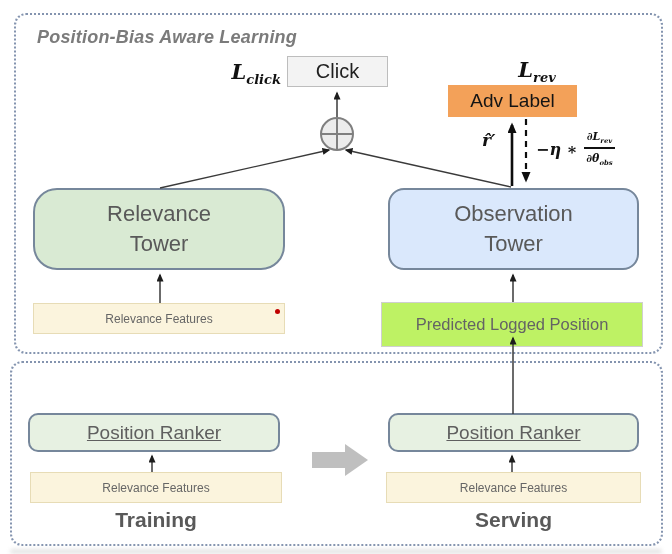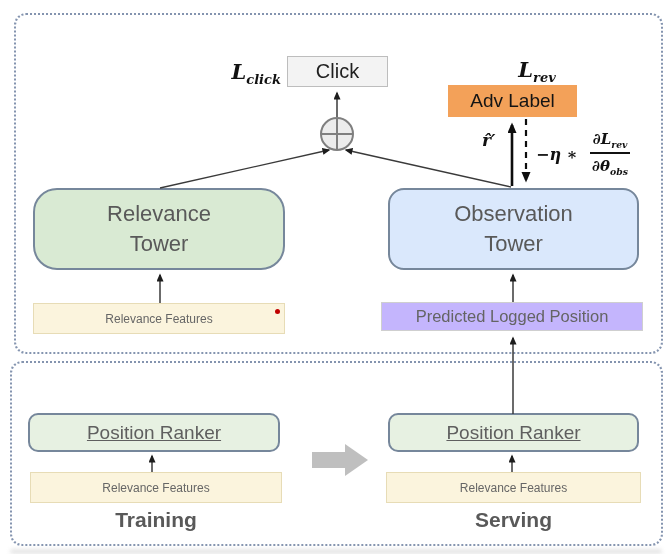--- a/index.html
+++ b/index.html
@@ -31,21 +31,21 @@
   #adv-box{left:448px;top:85px;width:129px;height:32px;background:#f3a159;
     border:1px solid #f3a159;color:#141414;font-size:19px;}
   #relevance-tower{left:33px;top:188px;width:252px;height:82px;background:#d9ead3;
     border:2px solid #76879b;border-radius:24px;font-size:22px;line-height:1.35;}
   #observation-tower{left:388px;top:188px;width:251px;height:82px;background:#dae8fc;
     border:2px solid #76879b;border-radius:16px;font-size:22px;line-height:1.35;}
   .two-line span{display:inline-block;max-width:150px;}
   #observation-tower .two-line-inner{max-width:170px;}
   .feat{background:#fbf4dd;border:1px solid #e7dcb6;font-size:12px;color:#666666;}
   #relevance-features-top{left:33px;top:303px;width:252px;height:31px;}
-  #predicted-box{left:381px;top:302px;width:262px;height:29px;background:#c4b5fd;
+  #predicted-box{left:381px;top:302px;width:262px;height:45px;background:#bef264;
     border:1px solid #cfcfcf;font-size:16.5px;color:#646464;}
   #red-dot{position:absolute;left:275px;top:309px;width:5px;height:5px;border-radius:50%;
     background:#c00000;}
 
   
   .ranker{background:#e7f1e2;border:2px solid #76879b;border-radius:10px;
     font-size:19px;color:#5f5f5f;text-decoration:underline;}
   #ranker-left{left:28px;top:413px;width:252px;height:39px;}
   #ranker-right{left:388px;top:413px;width:251px;height:39px;}
   #features-left{left:30px;top:472px;width:252px;height:31px;}
@@ -57,36 +57,37 @@
 
   
   .math{position:absolute;font-family:"DejaVu Serif", serif;font-style:italic;
     font-weight:bold;color:#111111;}
   .math sub{font-size:0.62em;font-style:italic;}
   #l-click{left:206px;top:59px;width:75px;text-align:right;font-size:21px;}
   #l-rev{left:497px;top:57px;width:80px;text-align:center;font-size:21px;}
   #r-hat{left:482px;top:130px;font-size:17px;}
   #update-expr{left:536px;top:131px;display:flex;align-items:center;font-size:16px;}
   #update-expr .frac{display:inline-flex;flex-direction:column;align-items:center;
-    margin-left:12px;font-size:15px;line-height:1.15;}
+    margin-left:6px;font-size:11px;line-height:1.15;}
   #update-expr .num{border-bottom:2px solid #111;padding:0 3px 1px 3px;}
   #update-expr .den{padding-top:4px;}
 
   svg.overlay{position:absolute;left:0;top:0;z-index:6;pointer-events:none;}
   .bottom-shade{position:absolute;left:10px;right:10px;bottom:0;height:5px;
     background:#d7d7d7;filter:blur(2px);border-radius:3px;opacity:.65;}
 </style>
 </head>
 <body>
 
 <div class="canvas">
 
   <div id="learning-box" class="dotted-box"></div>
   <div id="prediction-box" class="dotted-box"></div>
 
+  <div id="learning-title" class="section-title">Position-Bias Aware Learning</div>
 
   <div id="click-box" class="node">
     <span>Click</span>
   </div>
   <div id="adv-box" class="node">
     <span>Adv Label</span>
   </div>
 
   <div id="relevance-tower" class="node two-line">
     <span>Relevance Tower</span>

